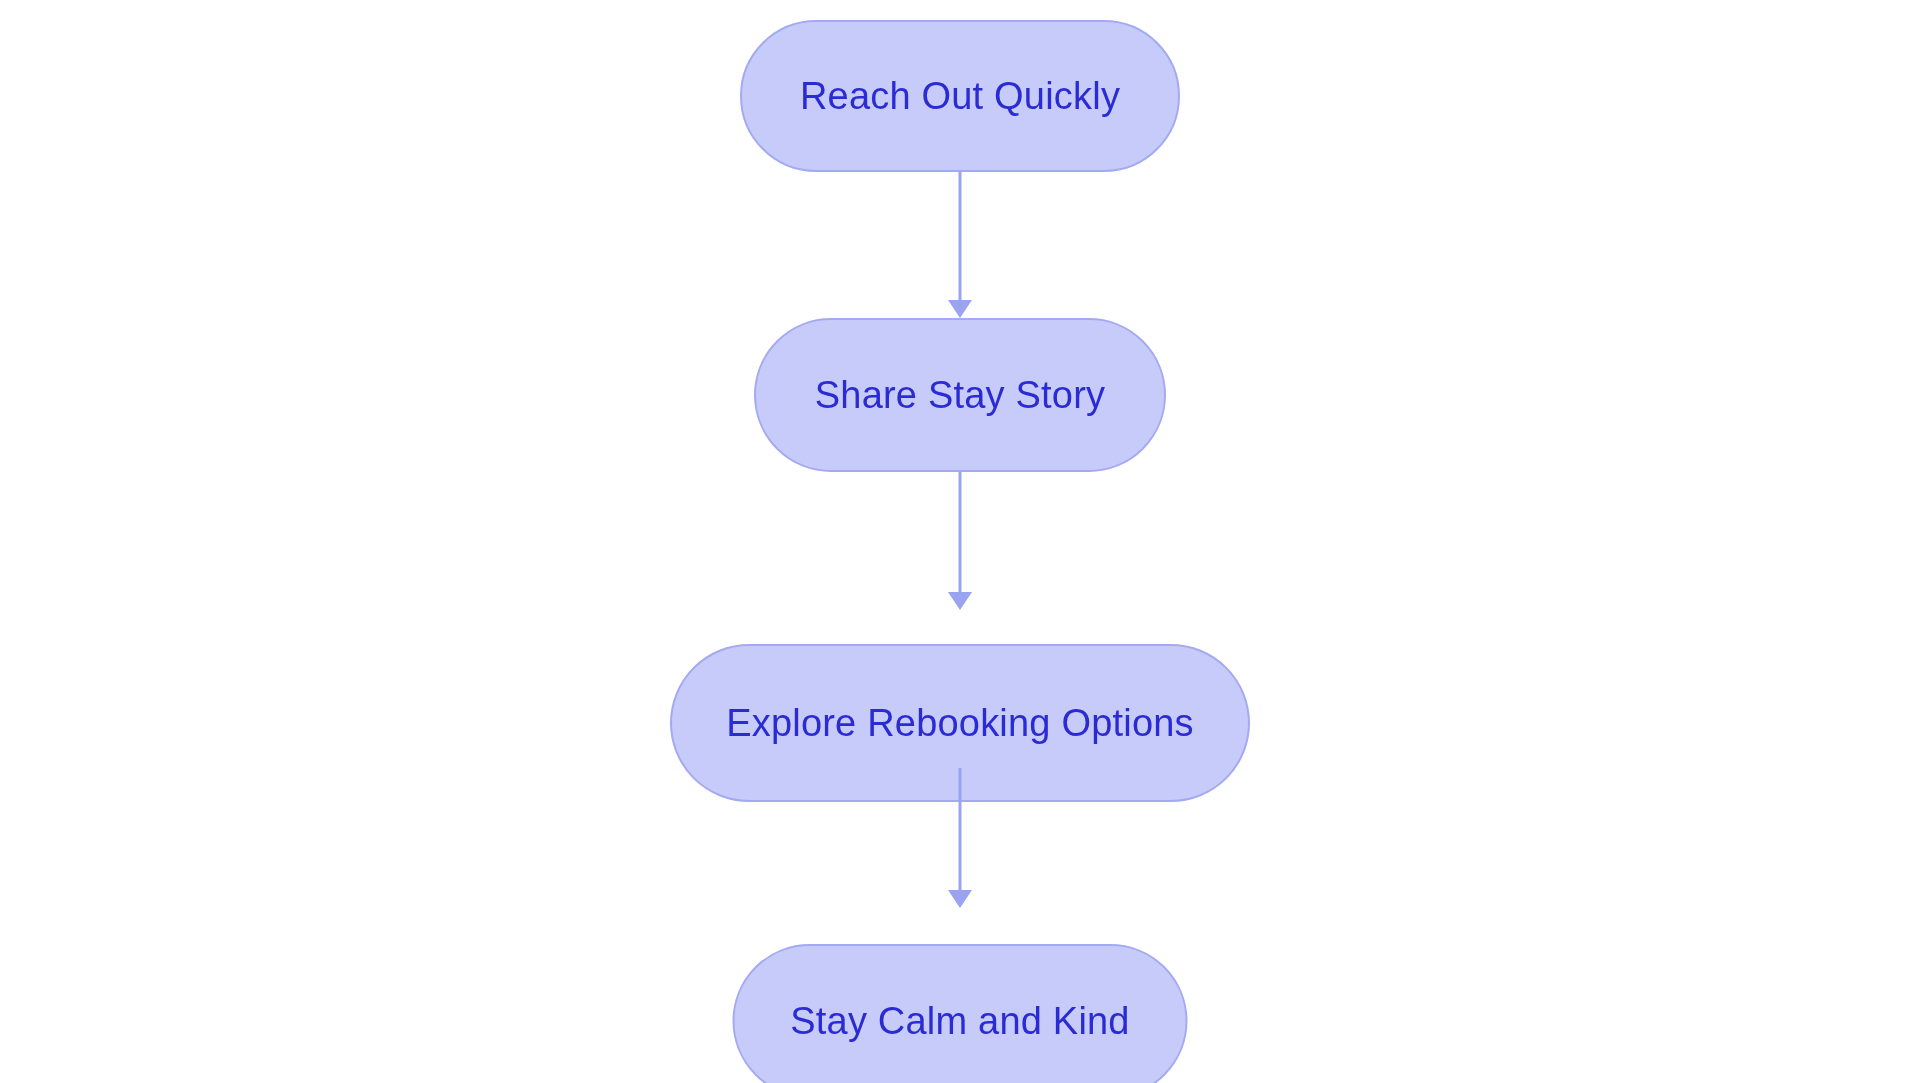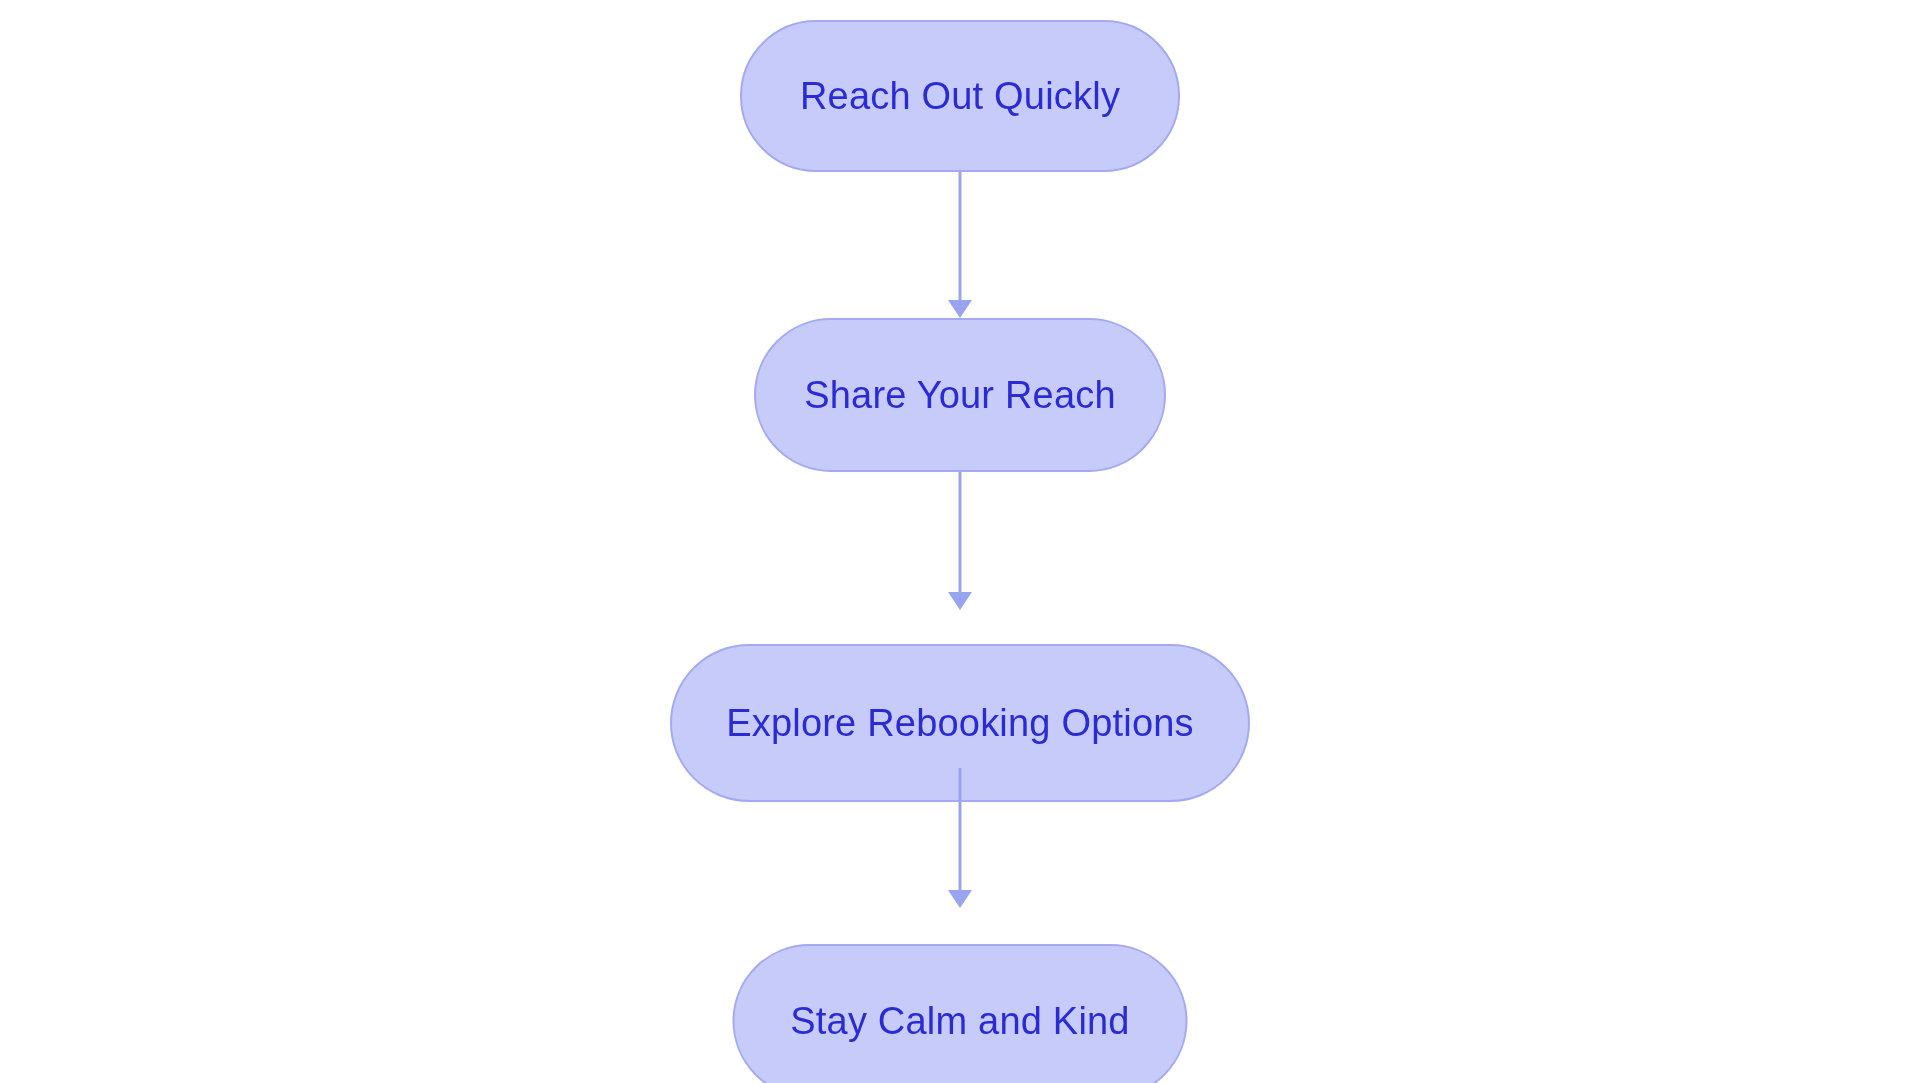--- a/index.html
+++ b/index.html
@@ -92,21 +92,21 @@
   <div class="node node-1">
     <span class="node-label">Reach Out Quickly</span>
   </div>
 
   <div class="connector connector-1">
     <div class="line"></div>
     <div class="head"></div>
   </div>
 
   <div class="node node-2">
-    <span class="node-label">Share Your Reach</span>
+    <span class="node-label">Share Stay Story</span>
   </div>
 
   <div class="connector connector-2">
     <div class="line"></div>
     <div class="head"></div>
   </div>
 
   <div class="node node-3">
     <span class="node-label">Explore Rebooking Options</span>
   </div>

